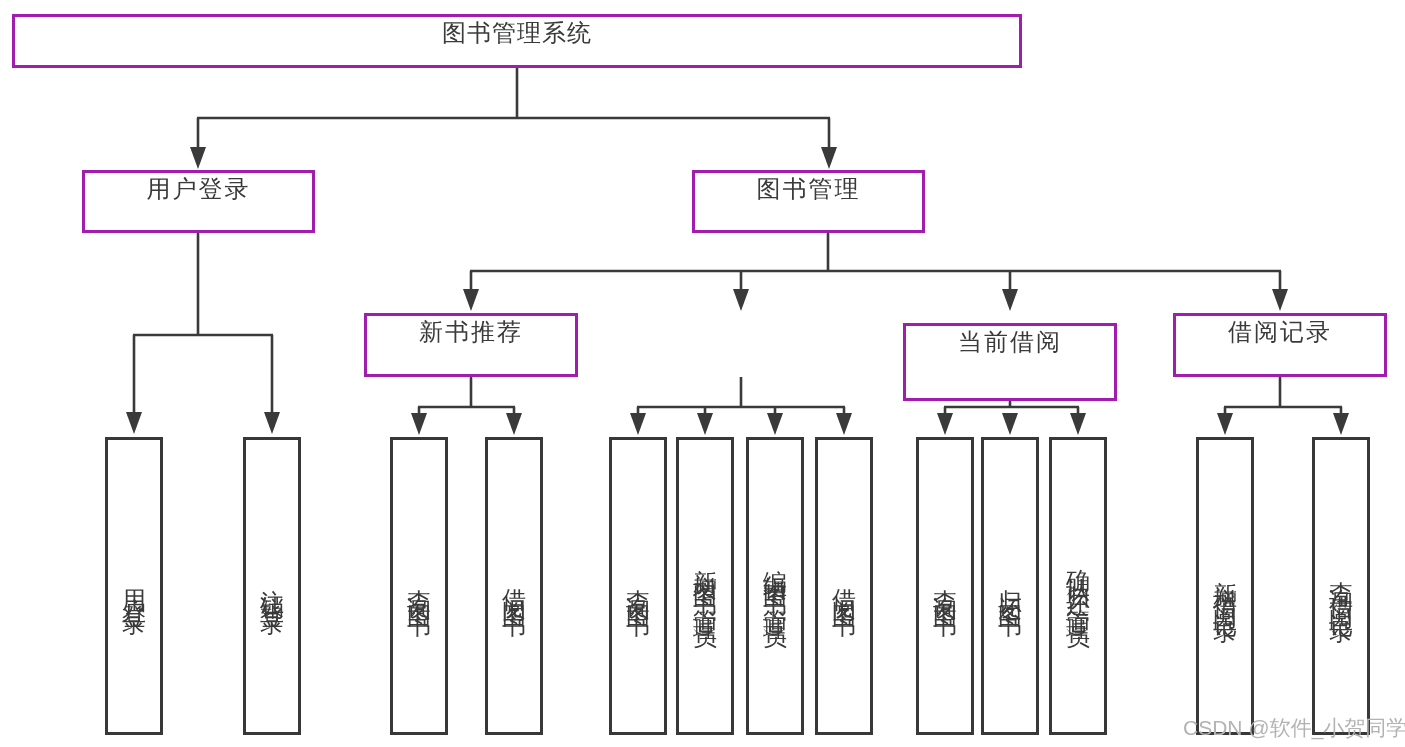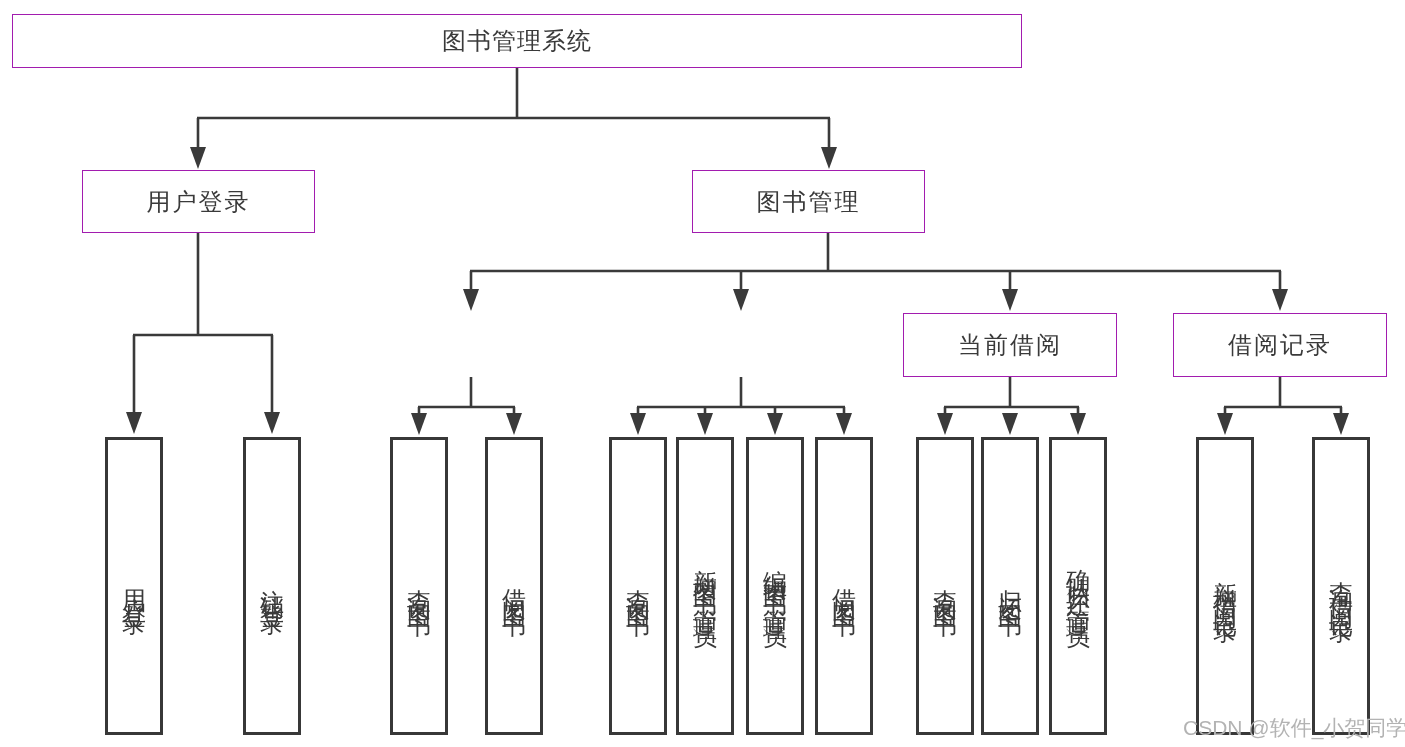--- a/index.html
+++ b/index.html
@@ -20,24 +20,24 @@
     position: absolute;
     left: 0;
     top: 0;
     width: 1405px;
     height: 747px;
     z-index: 1;
   }
   .node {
     position: absolute;
     box-sizing: border-box;
-    border: 1px solid #a21caf;
+    border: 3px solid #a21caf;
     background: #ffffff;
     display: flex;
-    align-items: center;
+    align-items: flex-start;
     justify-content: center;
     z-index: 2;
   }
   .node .hlabel {
     font-size: 24px;
     letter-spacing: 2px;
     color: #3a3a3a;
     white-space: nowrap;
   }
   .node.root .hlabel {
@@ -151,21 +151,24 @@
     <span class="hlabel">图书管理系统</span>
   </div>
 
   <div class="node" style="left:82px; top:170px; width:233px; height:63px;">
     <span class="hlabel">用户登录</span>
   </div>
   <div class="node" style="left:692px; top:170px; width:233px; height:63px;">
     <span class="hlabel">图书管理</span>
   </div>
 
-  <div class="node" style="left:903px; top:313px; width:214px; height:64px;">
+  <div class="node" style="left:364px; top:313px; width:214px; height:64px;">
+    <span class="hlabel">新书推荐</span>
+  </div>
+  <div class="node" style="left:903px; top:323px; width:214px; height:78px;">
     <span class="hlabel">当前借阅</span>
   </div>
   <div class="node" style="left:1173px; top:313px; width:214px; height:64px;">
     <span class="hlabel">借阅记录</span>
   </div>
 
   <div class="leaf" style="left:105px;">
     <span class="vlabel">用户登录</span>
   </div>
   <div class="leaf" style="left:243px;">

